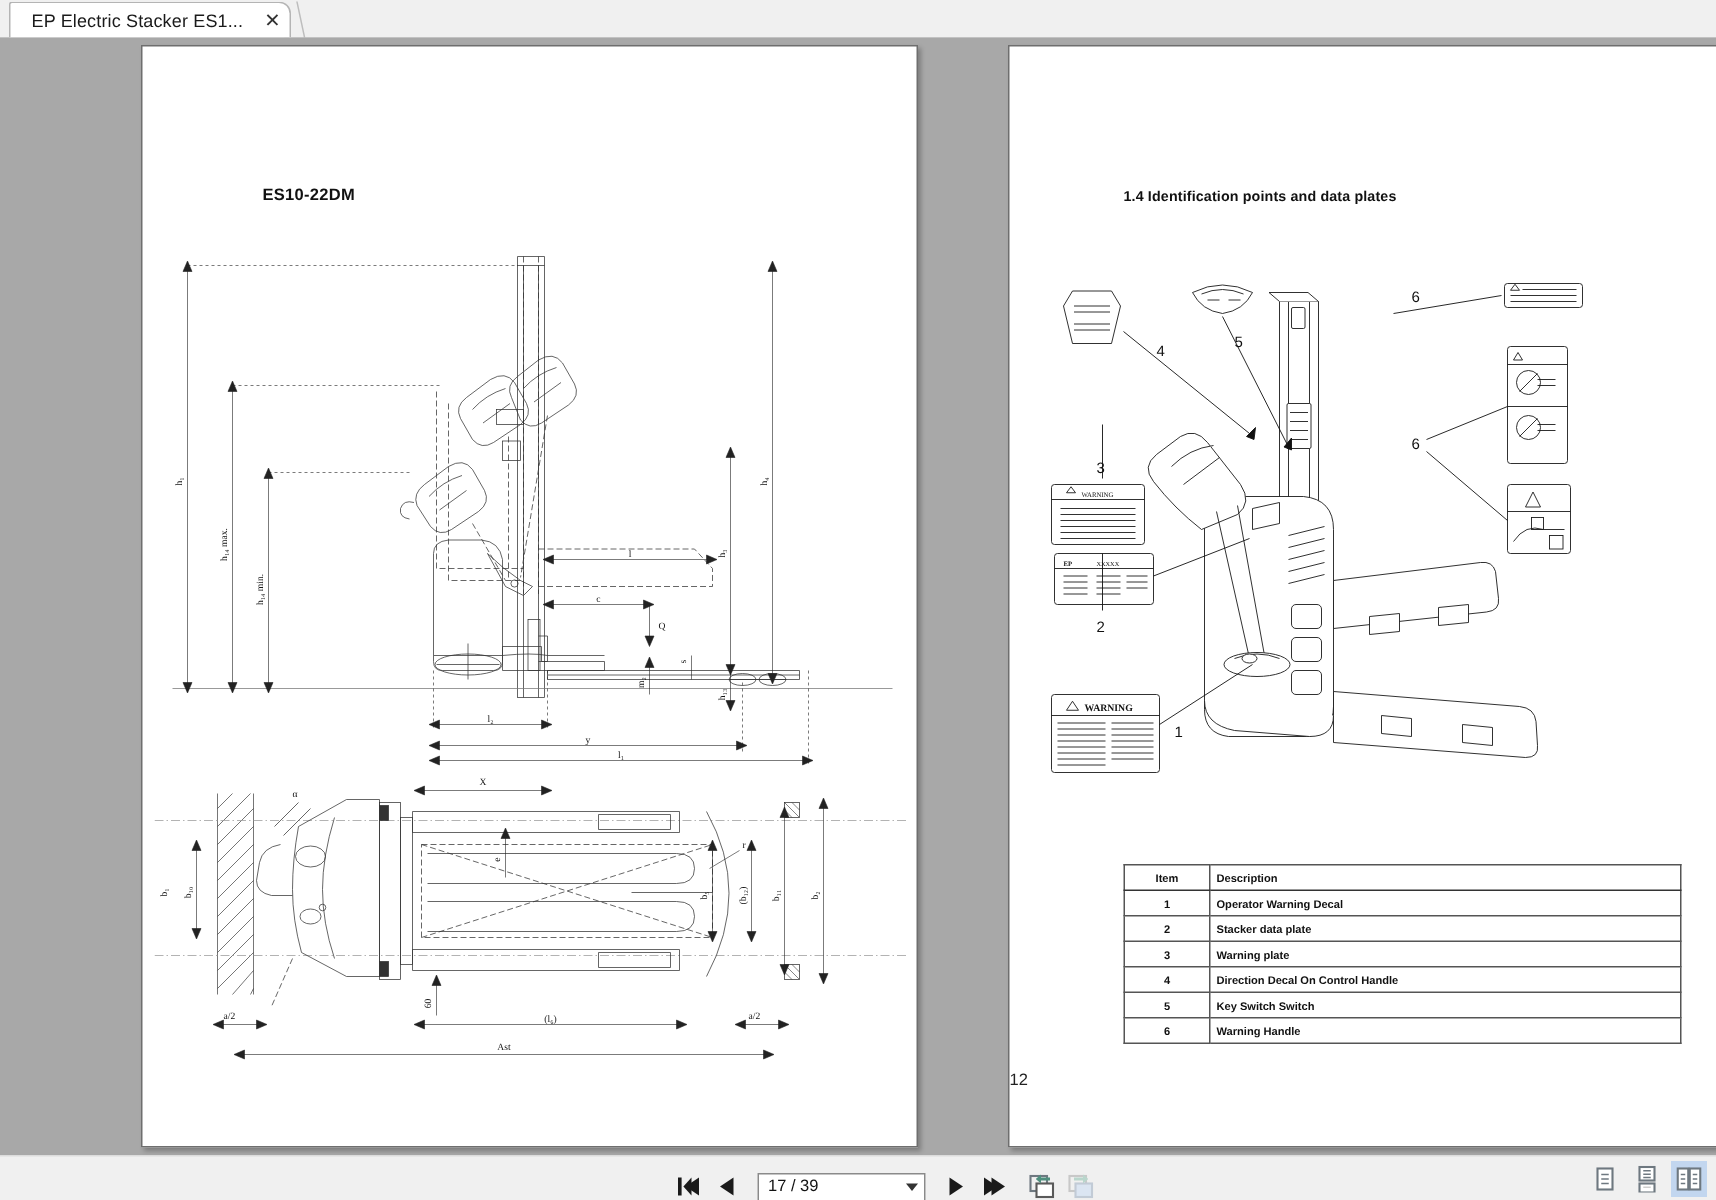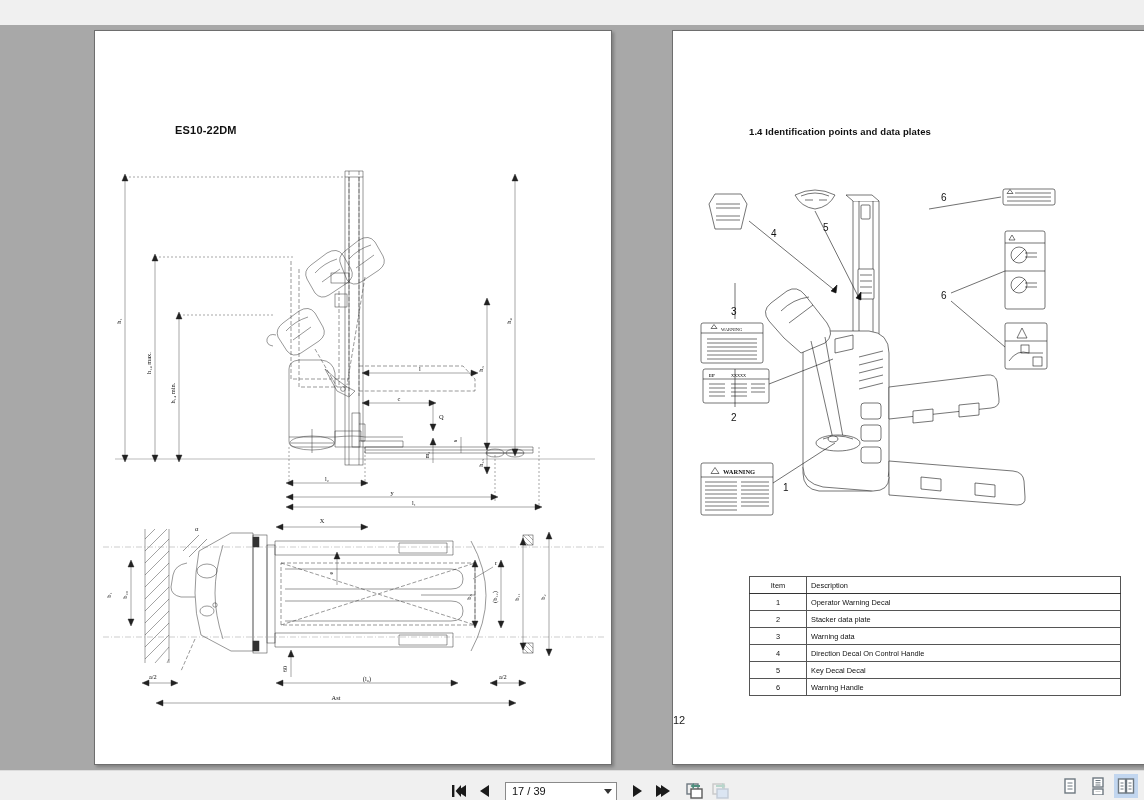--- a/index.html
+++ b/index.html
@@ -113,21 +113,21 @@
     position: absolute; left: 76px; top: 545px;
     width: 372px;
     border-collapse: collapse;
     font-size: 7.4px;
     color: #111;
   }
   #decal-table th, #decal-table td {
     border: 1px solid #555;
     padding: 2px 4px;
     height: 12px;
-    font-weight: normal;
+    font-weight: bold;
     text-align: left;
   }
   #decal-table th:first-child, #decal-table td:first-child {
     width: 48px;
     text-align: center;
   }
   #decal-table thead th { border-bottom: 1.4px solid #333; }
 
   
   #toolbar {
@@ -196,20 +196,27 @@
   .lblnum { font-family: "Liberation Sans", sans-serif; font-size: 10px; fill: #111; }
   .illline { stroke: #1a1a1a; stroke-width: 0.6; fill: none; }
   .illfill { fill: #ffffff; stroke: #1a1a1a; stroke-width: 0.6; }
   .leader { stroke: #111; stroke-width: 0.6; fill: none; }
 </style>
 </head>
 <body>
 
 <div id="app">
 
+  <div id="tabbar">
+    <div class="tab">
+      <span class="tab-label">EP Electric Stacker ES1...</span>
+      <span class="tab-close">✕</span>
+    </div>
+    <div class="tab-ghost" style="left:186px;"></div>
+  </div>
 
   <div id="viewer">
 
     <div class="page" id="page-left">
       <div class="model-title">ES10-22DM</div>
 
       <svg id="drawing-elevation" viewBox="0 0 502 370">
         <g class="thinline">
 
           <rect x="242" y="36" width="18" height="288"></rect>
@@ -647,29 +654,29 @@
           <tr>
             <td>1</td>
             <td>Operator Warning Decal</td>
           </tr>
           <tr>
             <td>2</td>
             <td>Stacker data plate</td>
           </tr>
           <tr>
             <td>3</td>
-            <td>Warning data</td>
+            <td>Warning plate</td>
           </tr>
           <tr>
             <td>4</td>
             <td>Direction Decal On Control Handle</td>
           </tr>
           <tr>
             <td>5</td>
-            <td>Key Decal Decal</td>
+            <td>Key Switch Switch</td>
           </tr>
           <tr>
             <td>6</td>
             <td>Warning Handle</td>
           </tr>
         </tbody>
       </table>
 
       <div class="page-num">12</div>
     </div>

